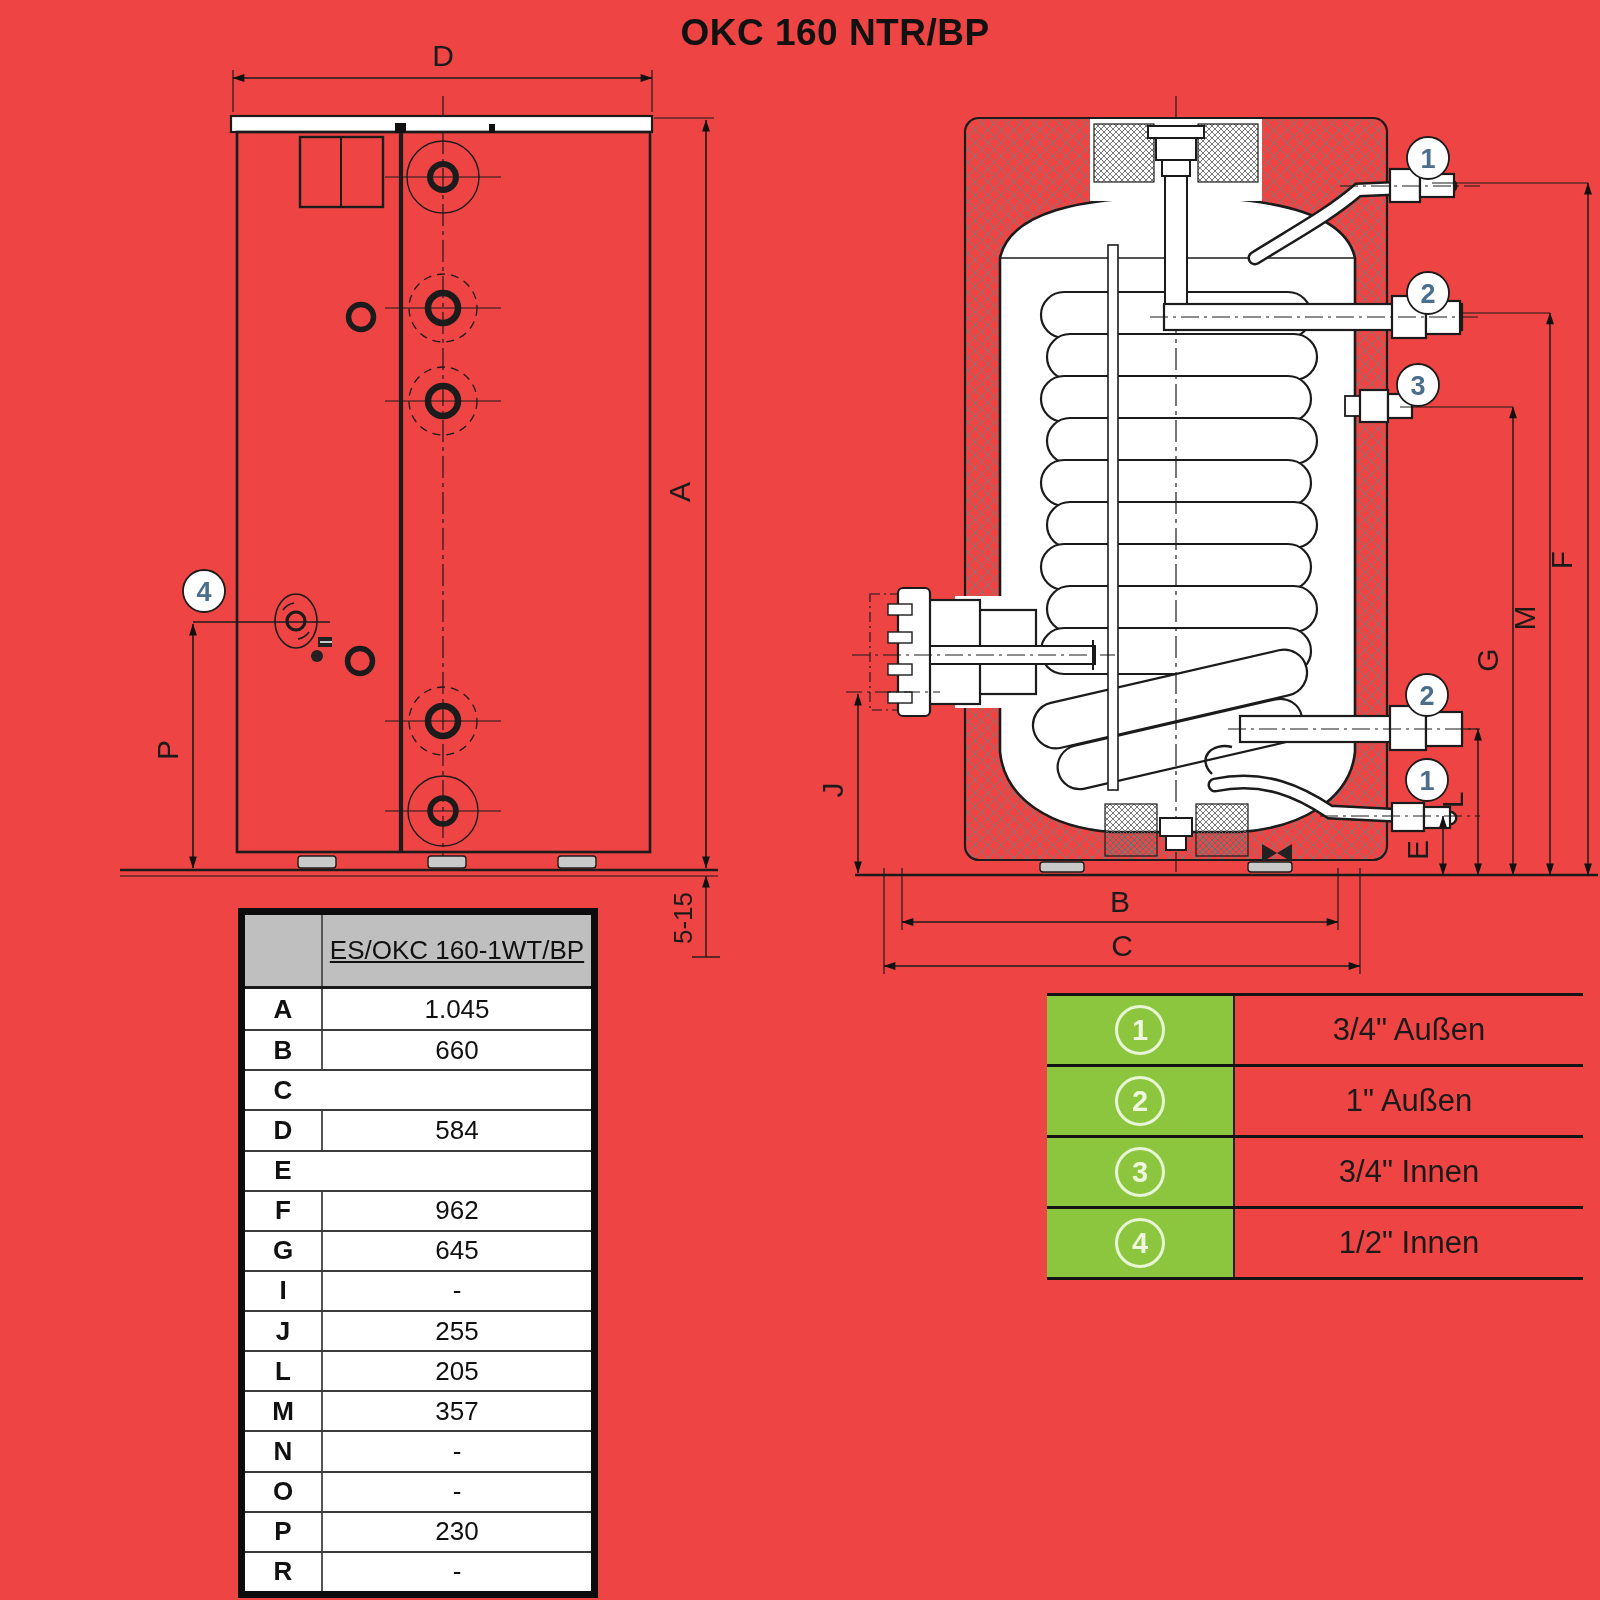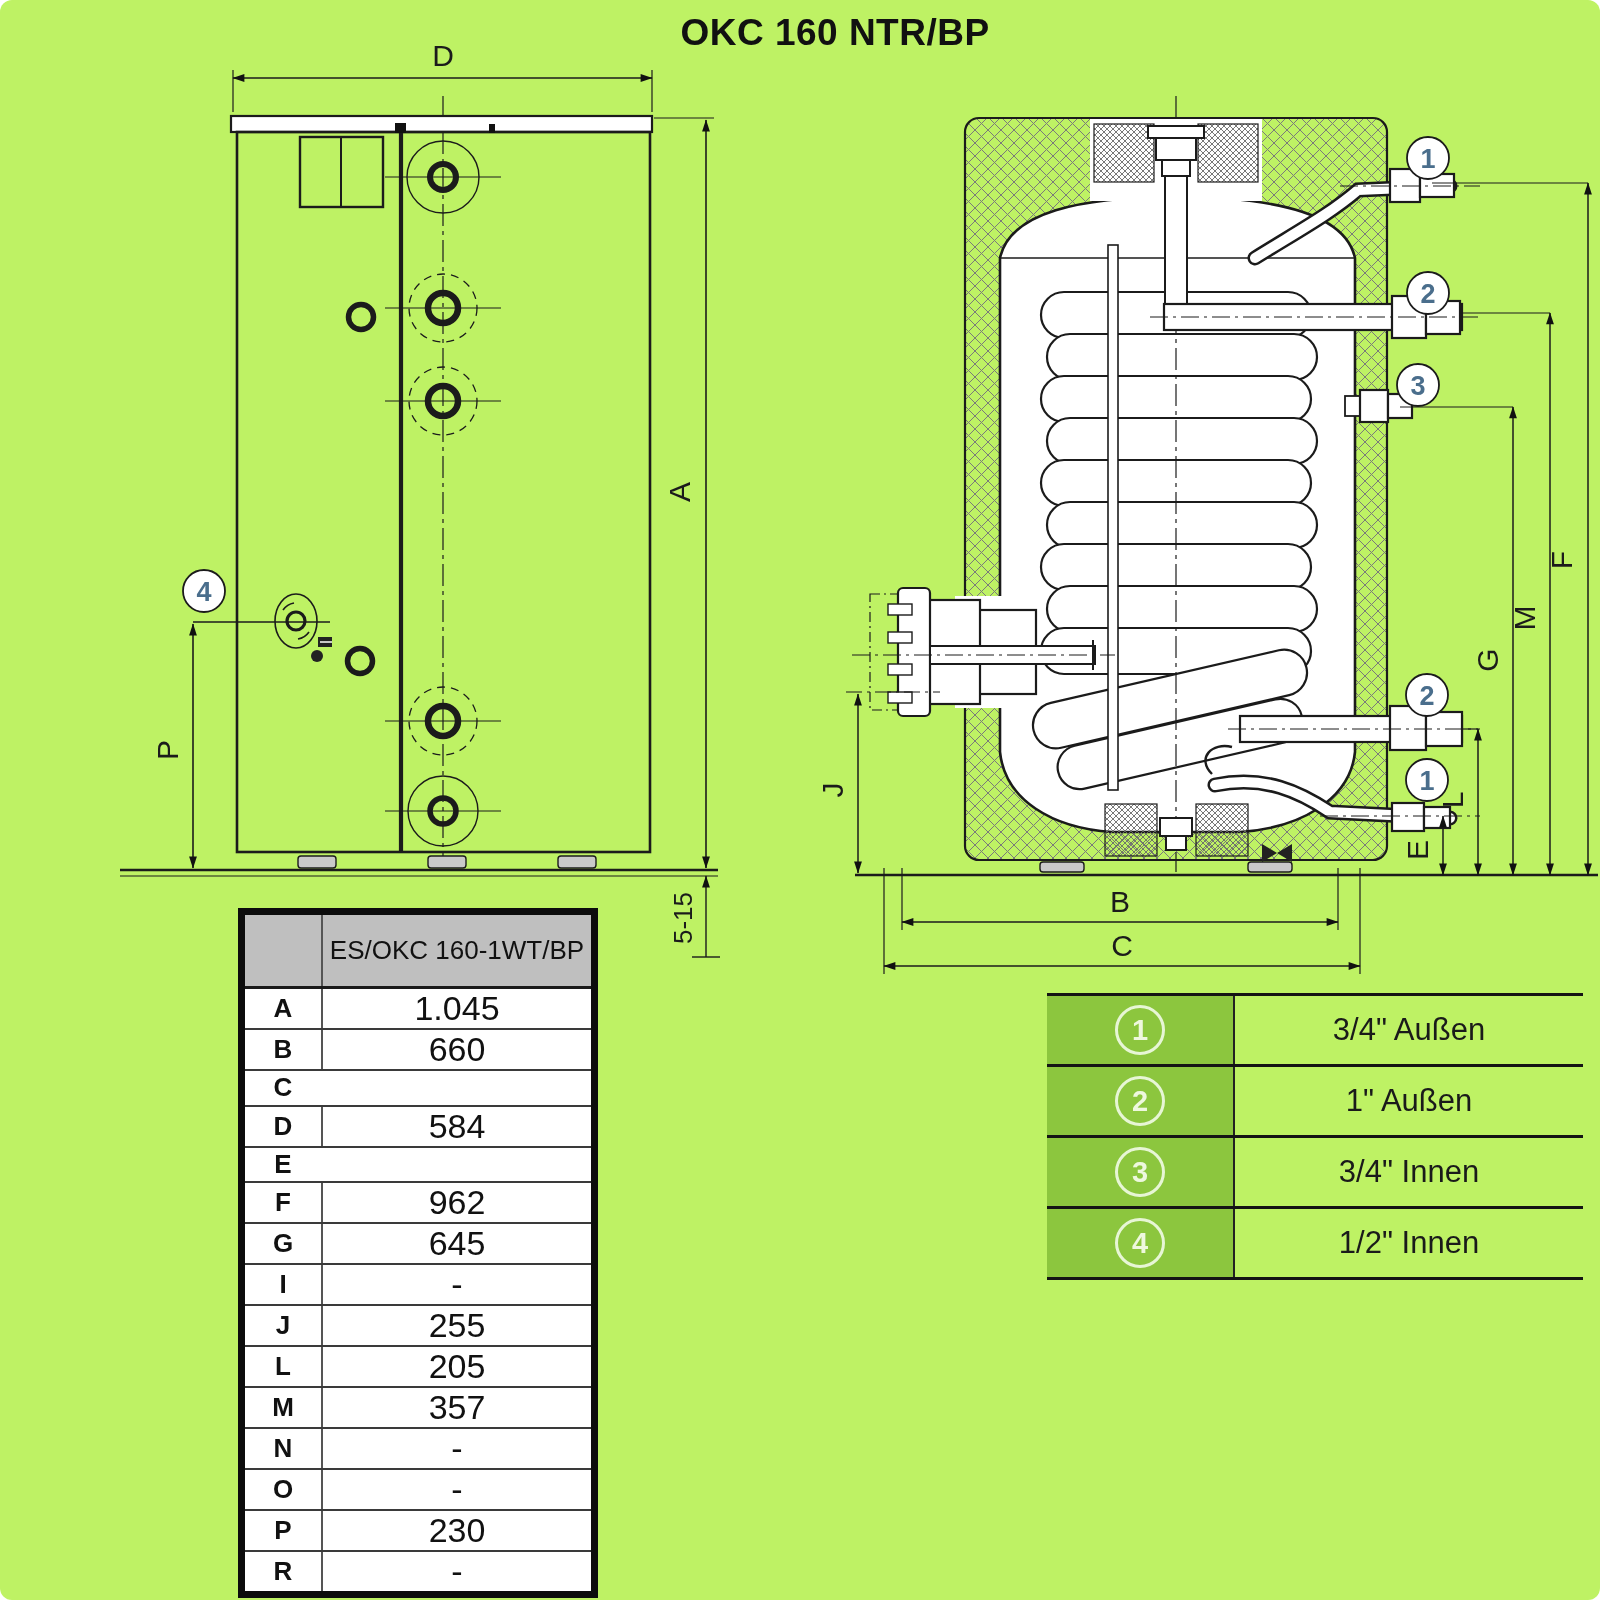--- a/index.html
+++ b/index.html
@@ -1,36 +1,36 @@
 <!DOCTYPE html>
 <html><head>
 <meta charset="utf-8">
 <style>
   html,body{margin:0;padding:0;background:#fff;}
-  .stage{position:relative;width:1600px;height:1600px;background:#bef264;overflow:hidden;
-         font-family:"Liberation Sans",sans-serif;color:#111;border-radius:12px;}
+  .stage{position:relative;width:1600px;height:1600px;background:#ef4444;overflow:hidden;
+         font-family:"Liberation Sans",sans-serif;color:#111;}
   .title{position:absolute;left:835px;top:12px;transform:translateX(-50%);
          font-size:37px;font-weight:bold;letter-spacing:0.5px;white-space:nowrap;}
   svg text{font-family:"Liberation Sans",sans-serif;}
   .dimtxt{font-size:30px;fill:#1b1b1b;}
   .callout-num{font-size:27px;font-weight:600;fill:#4a6e8c;}
 
   
   .dim-table{position:absolute;left:238px;top:908px;width:346px;height:676px;
              border:7px solid #0c0c0c;background:#fff;display:grid;
              grid-template-rows:74px repeat(15,1fr);}
   .t-head{display:grid;grid-template-columns:76px 1fr;background:#bfbfbf;
-          border-bottom:3px solid #1a1a1a;}
+          border-bottom:3px solid #1a1a1a;text-decoration:underline;}
   .t-model{display:flex;align-items:center;justify-content:center;font-size:26px;
            border-left:2px solid #555;}
   .t-row{display:grid;grid-template-columns:76px 1fr;border-top:2px solid #3a3a3a;}
   .t-row:nth-child(2){border-top:none;}
   .t-label{display:flex;align-items:center;justify-content:center;
            font-weight:bold;font-size:26px;}
-  .t-value{display:flex;align-items:center;justify-content:center;font-size:34px;
+  .t-value{display:flex;align-items:center;justify-content:center;font-size:26px;
            border-left:2px solid #555;}
 
   
   .conn-table{position:absolute;left:1047px;top:993px;width:536px;border-top:3px solid #141414;}
   .conn-row{display:grid;grid-template-columns:188px 1fr;height:68px;border-bottom:3px solid #141414;}
   .conn-num{display:flex;align-items:center;justify-content:center;border-right:2px solid #222;}
   .badge{width:44px;height:44px;border:3px solid #e7f6d5;border-radius:50%;
          color:#eef8de;font-size:29px;font-weight:600;display:flex;
          align-items:center;justify-content:center;line-height:1;}
   .conn-val{display:flex;align-items:center;justify-content:center;font-size:31px;color:#1a1a1a;}

